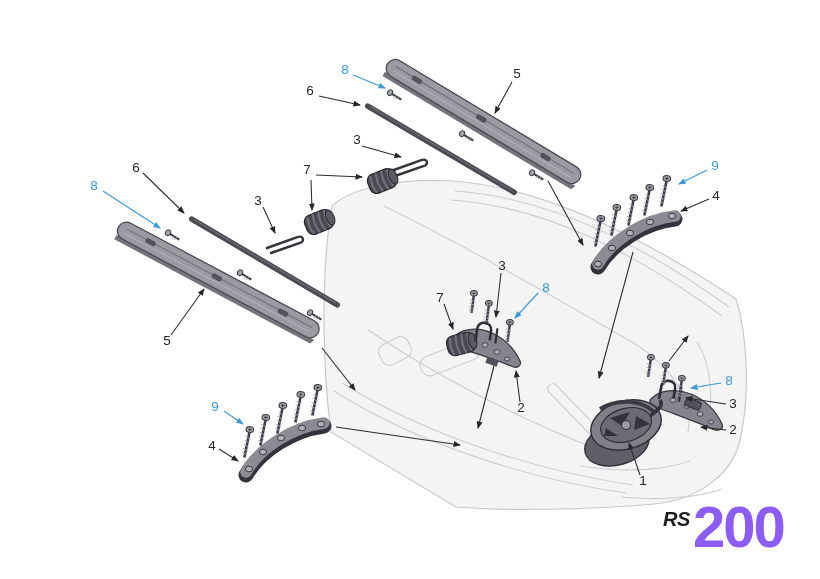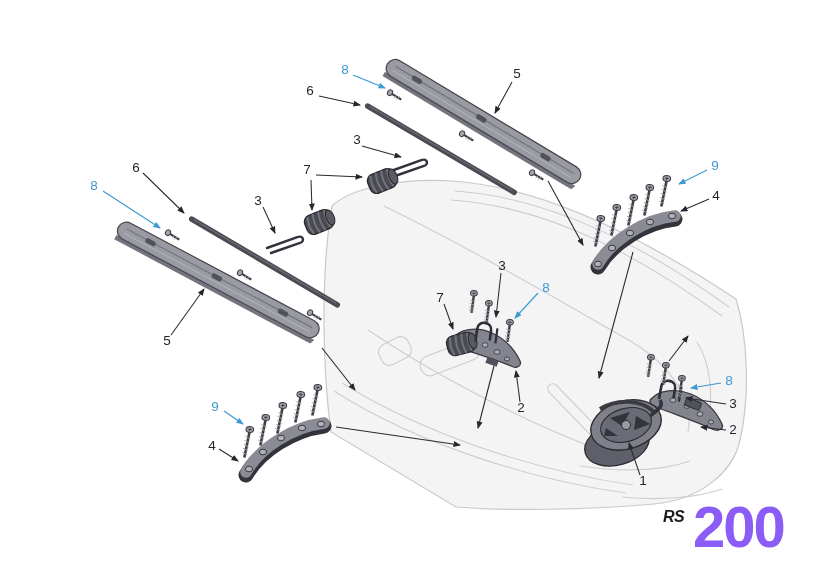--- a/index.html
+++ b/index.html
@@ -3,21 +3,21 @@
 <meta charset="utf-8">
 <style>
   html,body{margin:0;padding:0;background:#fff;}
   .stage{position:relative;width:820px;height:579px;background:#ffffff;overflow:hidden;
          font-family:"Liberation Sans",sans-serif;}
   .stage svg{position:absolute;left:0;top:0;}
   .callout{position:absolute;width:14px;text-align:center;font-size:13.5px;line-height:1;
            color:#26262c;letter-spacing:0;}
   .callout.blue{color:#3d9ad2;}
   .logo{position:absolute;white-space:nowrap;}
-  .logo .brand{position:absolute;left:663px;top:508px;font-size:16px;font-weight:900;
+  .logo .brand{position:absolute;left:663px;top:508px;font-size:20px;font-weight:900;
                font-style:italic;color:#1d1d1b;letter-spacing:-0.5px;}
   .logo .model{position:absolute;left:693px;top:498px;font-size:58px;font-weight:700;
                color:#8b5cf6;letter-spacing:-2px;line-height:1;}
 </style>
 </head>
 <body>
 
 <div class="stage">
 
 <svg width="820" height="579" viewBox="0 0 820 579">

